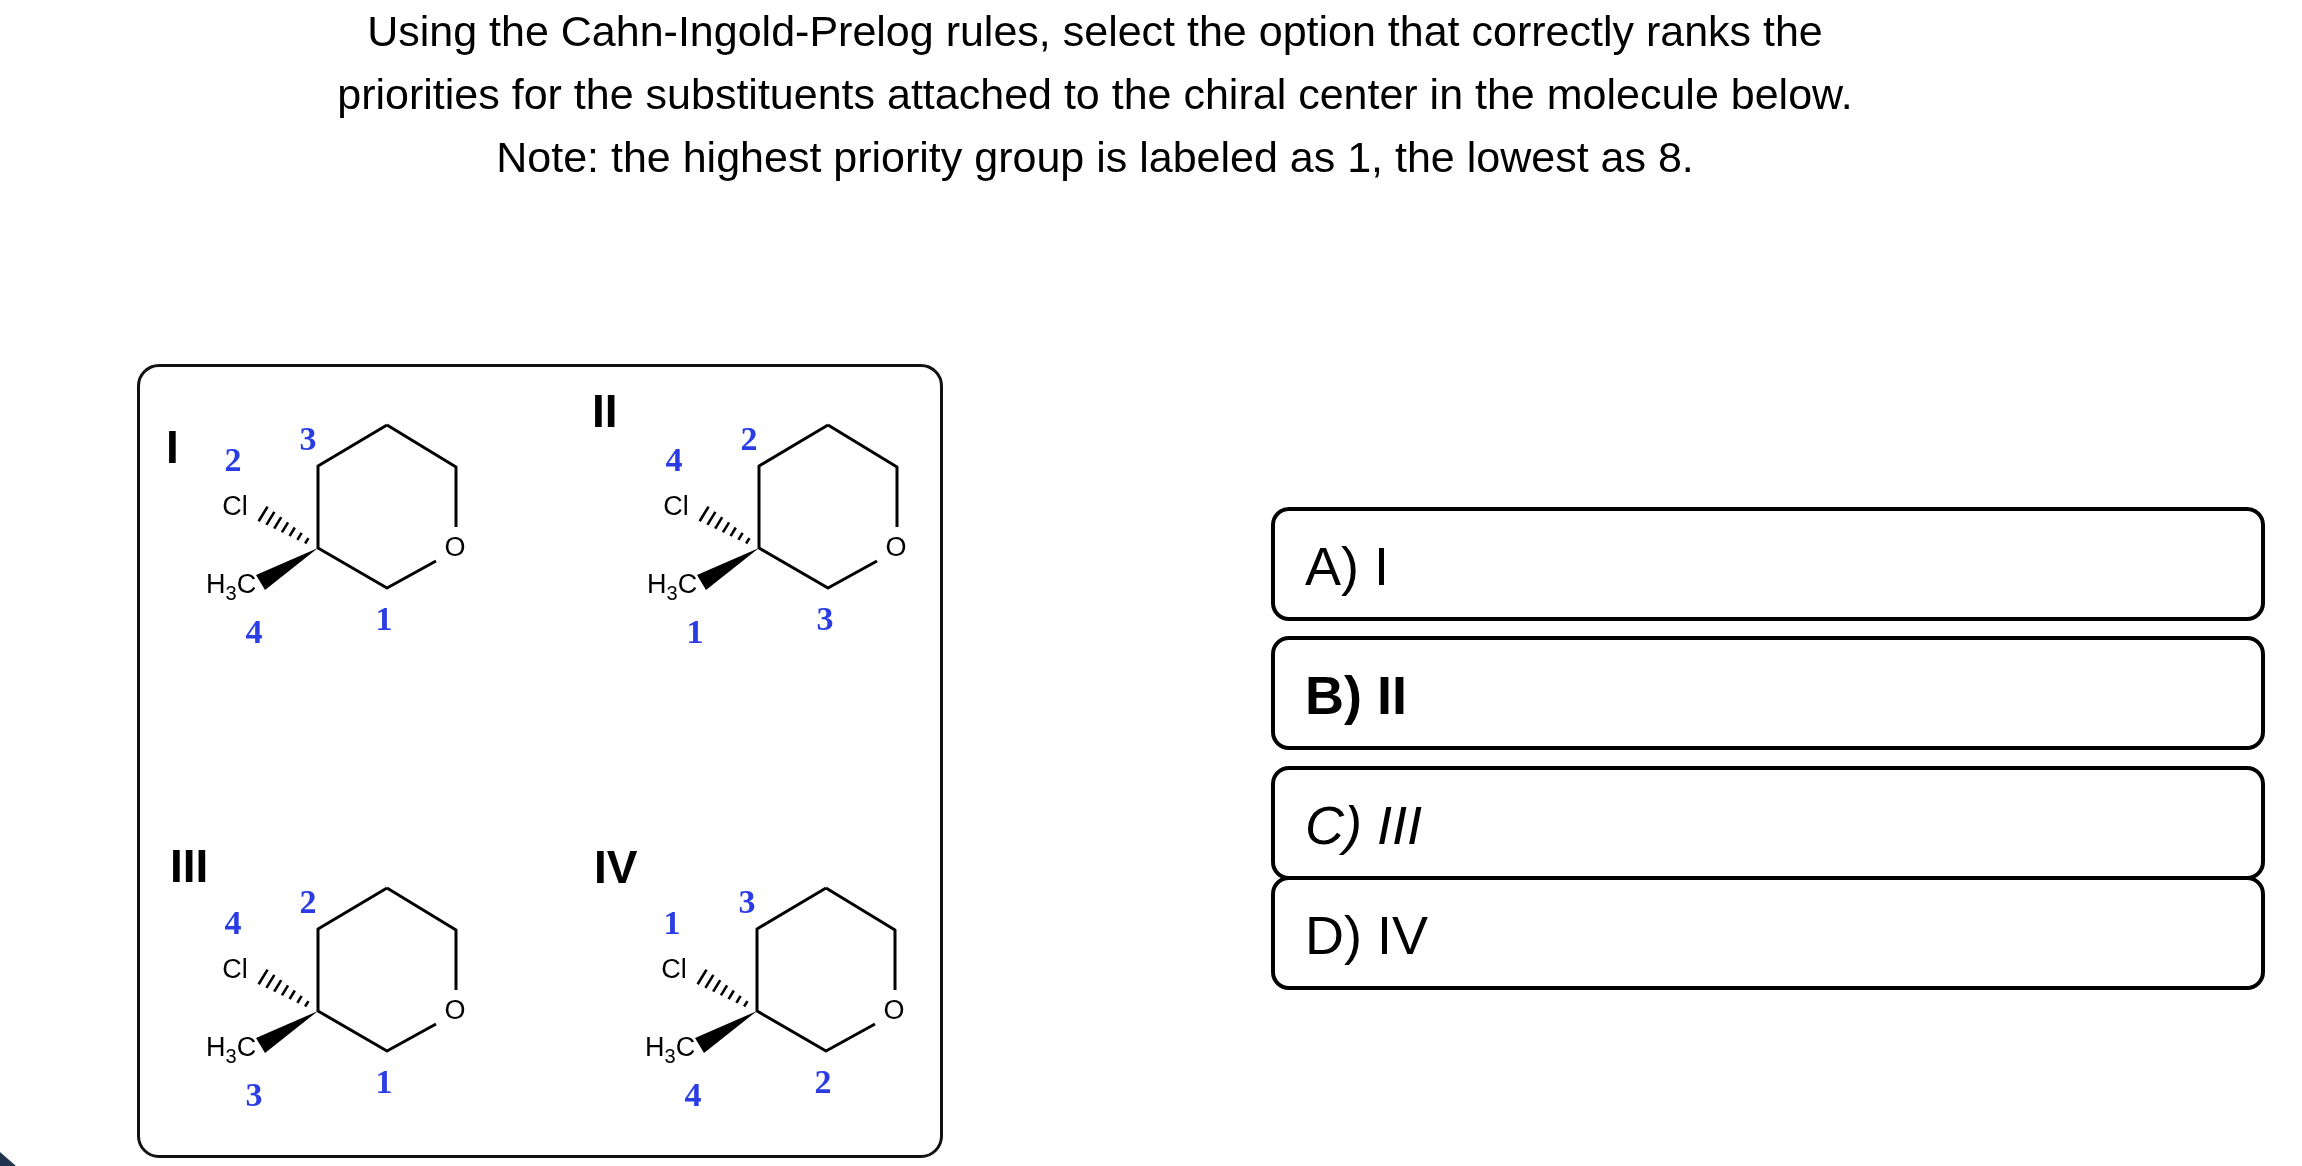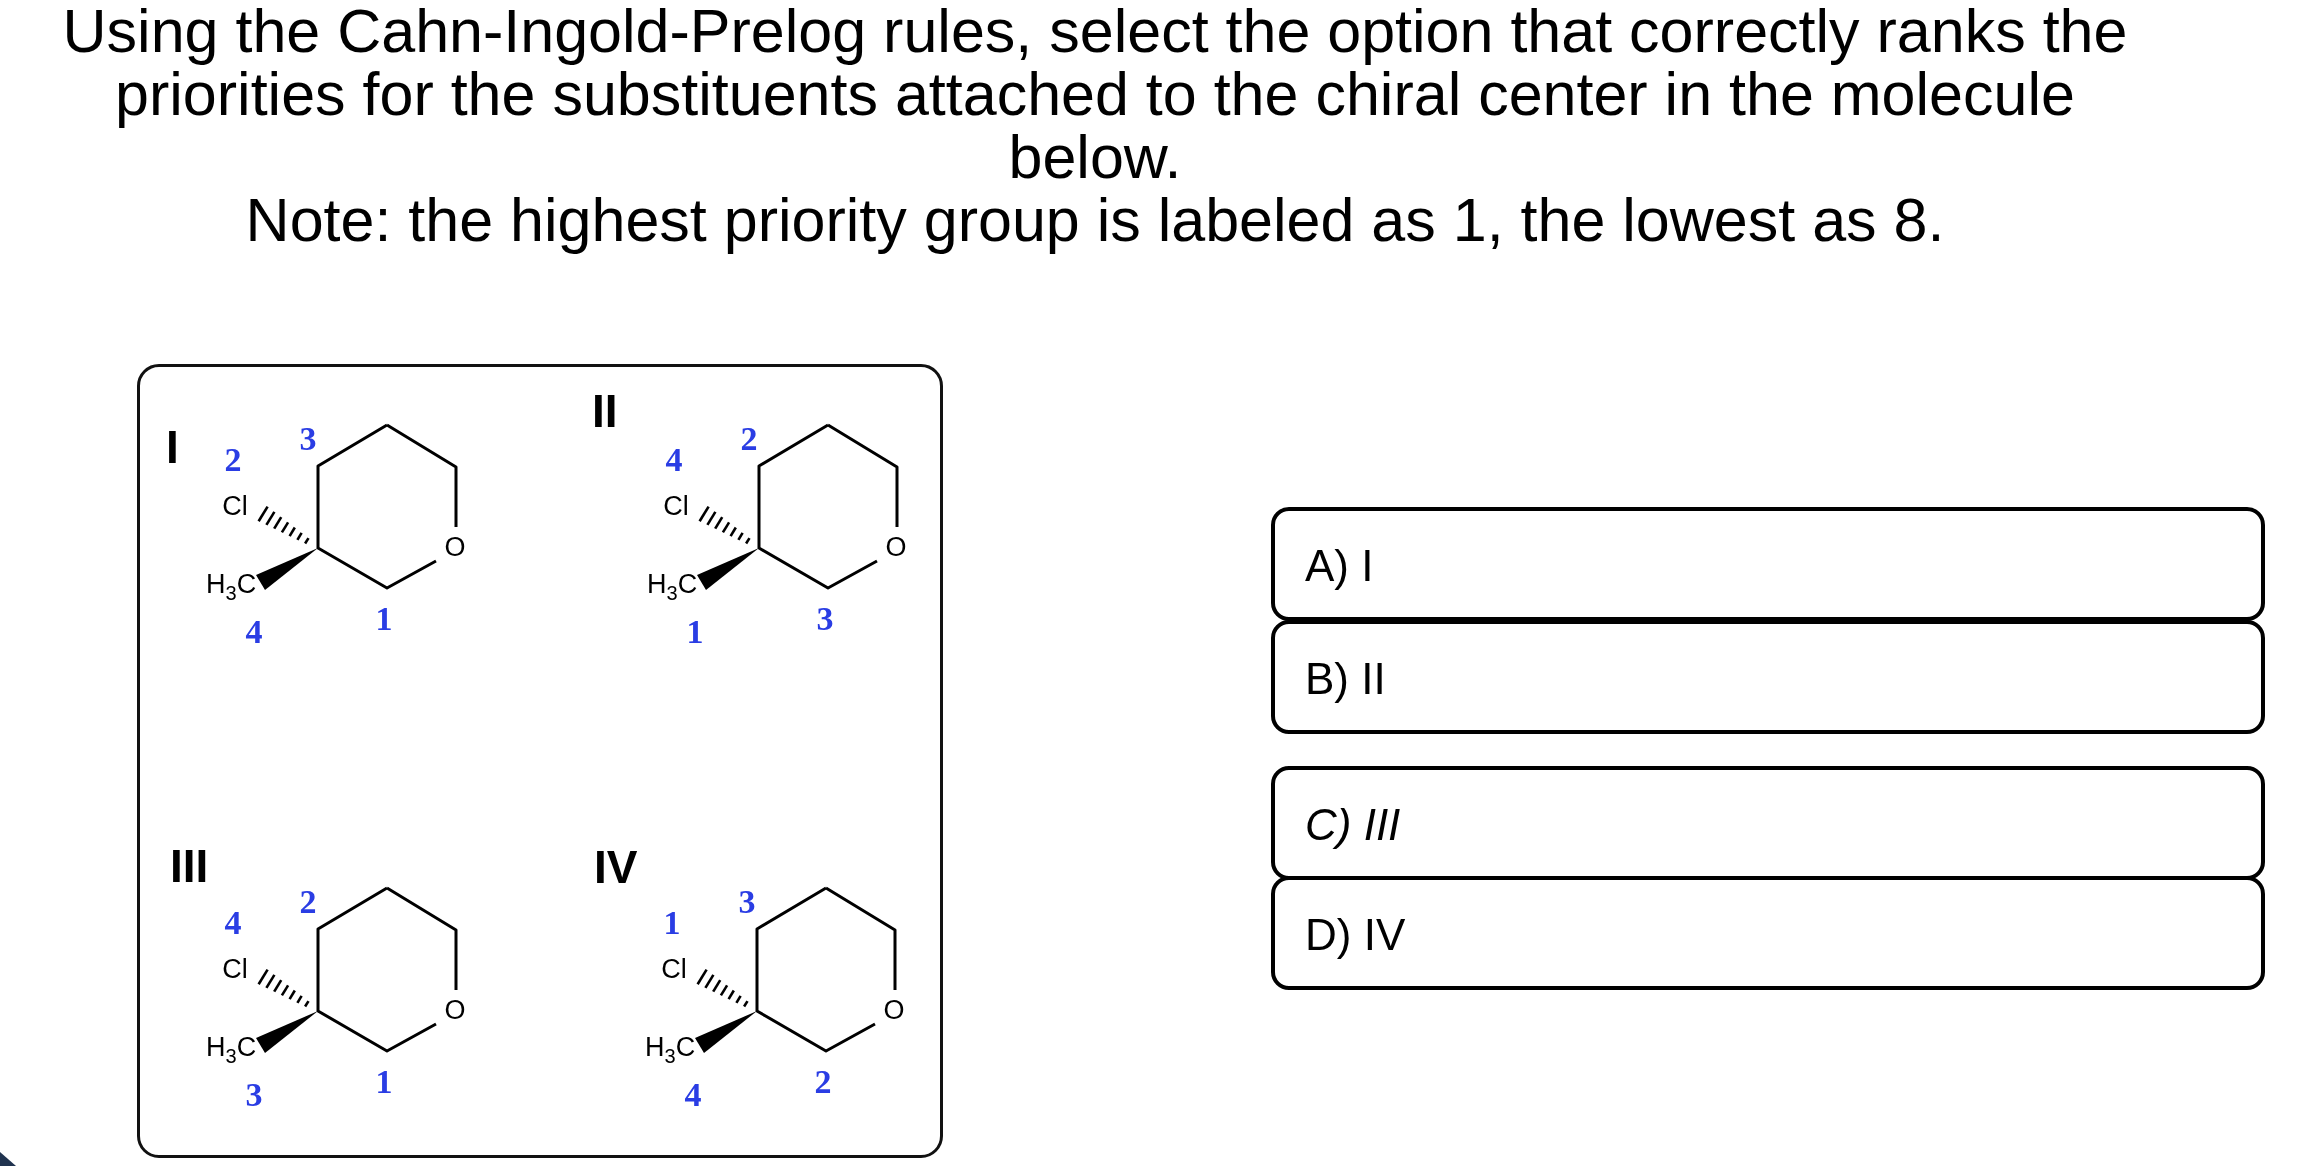--- a/index.html
+++ b/index.html
@@ -1,30 +1,30 @@
 <!DOCTYPE html>
 <html><head>
 <meta charset="utf-8">
 <style>
   html,body{margin:0;padding:0;background:#fff;}
   .page{position:relative;width:2302px;height:1166px;background:#ffffff;overflow:hidden;
         font-family:"Liberation Sans", sans-serif;color:#000;}
   .title{position:absolute;left:45px;top:0;width:2100px;text-align:center;
-         font-size:61px;line-height:63px;color:#000;}
+         font-size:43px;line-height:63px;color:#000;}
   .panel{position:absolute;left:137px;top:364px;width:806px;height:794px;
          border:3px solid #111;border-radius:22px;background:#fff;box-sizing:border-box;}
   .numeral{position:absolute;font-weight:bold;font-size:46px;line-height:1;color:#000;}
   .mol{position:absolute;width:360px;height:262px;overflow:visible;}
   .atom{font-family:"Liberation Sans",sans-serif;font-size:27px;fill:#000;}
   .sub{font-size:20px;}
   .prio{font-family:"Liberation Serif",serif;font-weight:bold;font-size:34px;}
   .options{position:absolute;left:1271px;top:0;width:994px;height:100%;}
   .option{position:absolute;left:0;width:994px;height:114px;border:4px solid #000;
           border-radius:18px;background:#fff;box-sizing:border-box;display:flex;
-          align-items:center;padding-left:30px;padding-top:3px;font-size:44px;color:#000;
+          align-items:center;padding-left:30px;padding-top:3px;font-size:54px;color:#000;
           cursor:pointer;}
   .corner-mark{position:absolute;left:0;top:1152px;width:0;height:0;
           border-left:16px solid #20334f;border-top:14px solid transparent;}
 </style>
 </head>
 <body>
 
 <div class="page">
 
   <div class="title">
@@ -127,20 +127,20 @@
     <g fill="#2a3de4" text-anchor="middle">
       <text class="prio" x="168" y="50">3</text>
       <text class="prio" x="93" y="71">1</text>
       <text class="prio" x="114" y="243">4</text>
       <text class="prio" x="244" y="230">2</text>
     </g>
   </svg>
 
   <div class="options">
     <div class="option" style="top:507px;">A) I</div>
-    <div class="option" style="top:620px;">B) II</div>
+    <div class="option" style="top:636px;font-weight:bold;">B) II</div>
     <div class="option" style="top:766px;font-style:italic;">C) III</div>
     <div class="option" style="top:876px;">D) IV</div>
   </div>
 
   <div class="corner-mark"></div>
 
 </div>
 
 </body></html>

